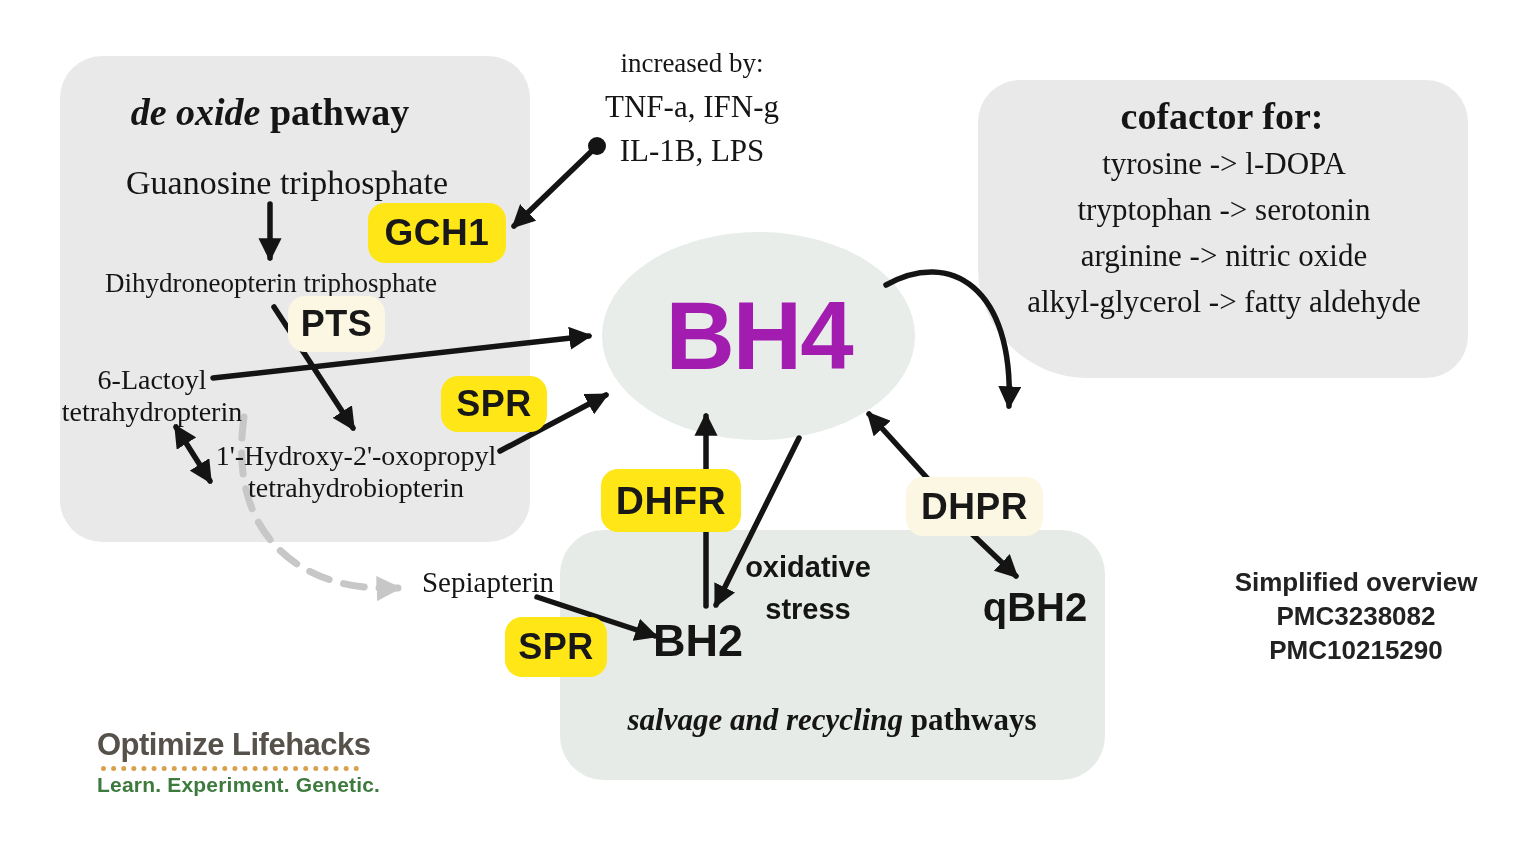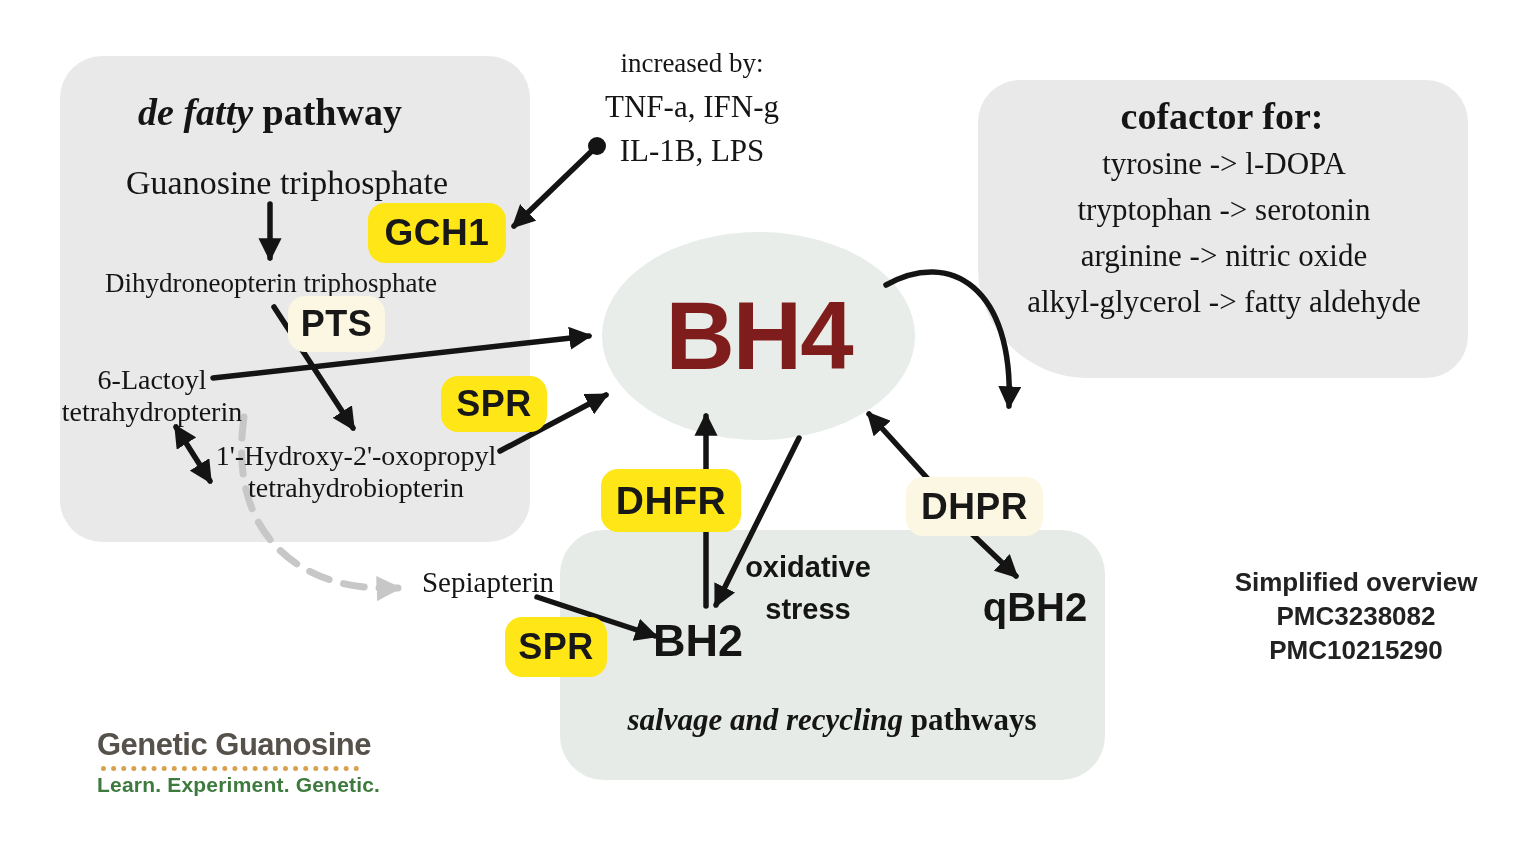--- a/index.html
+++ b/index.html
@@ -12,21 +12,21 @@
   .box.green{background:var(--salvage-green);}
   .ellipse{position:absolute;border-radius:50%;background:var(--ellipse);}
   svg.arrows{position:absolute;left:0;top:0;z-index:3;}
   .arrow{stroke:#141414;stroke-width:5.5;fill:none;stroke-linecap:round;}
   .arrow.dashed{stroke:var(--dash-gray);stroke-width:7;stroke-dasharray:21 15;}
   .txt{position:absolute;z-index:4;text-align:center;white-space:nowrap;}
   .badge{position:absolute;z-index:5;display:flex;align-items:center;justify-content:center;
          border-radius:17px;font-weight:800;letter-spacing:.5px;color:#181818;}
   .badge.yellow{background:var(--yellow);}
   .badge.cream{background:var(--cream);}
-  .big-bh4{font-size:96px;font-weight:800;letter-spacing:-2px;color:#7f1d1d;}
+  .big-bh4{font-size:96px;font-weight:800;letter-spacing:-2px;color:#a21caf;}
   .molecule{font-size:28px;line-height:32px;}
   .heading{font-weight:700;font-size:38px;}
   .note{font-weight:700;font-size:26px;line-height:34px;color:#222;margin-top:32px;}
   .oxid{font-weight:600;font-size:29px;line-height:42px;}
   .caption{font-weight:700;font-size:31px;}
   .logo-title{font-size:31px;font-weight:800;color:var(--logo-title);letter-spacing:-.5px;}
   .logo-dots{border-top:5px dotted var(--logo-dots);width:258px;height:0;}
   .logo-tagline{font-size:21px;font-weight:800;color:var(--logo-green);letter-spacing:.2px;}
 </style>
 </head>
@@ -58,21 +58,21 @@
     <line class="arrow" x1="706" y1="606" x2="706" y2="416" marker-end="url(#ah)"></line>
     <line class="arrow" x1="799" y1="438" x2="716" y2="605" marker-end="url(#ah)"></line>
     <line class="arrow" x1="928" y1="479" x2="869" y2="414" marker-end="url(#ah)"></line>
     <line class="arrow" x1="972" y1="534" x2="1016" y2="576" marker-end="url(#ah)"></line>
     <line class="arrow" x1="537" y1="597" x2="655" y2="636" marker-end="url(#ah)"></line>
     <path class="arrow" d="M 886 285 C 950 249, 1014 287, 1009 406" marker-end="url(#ah)"></path>
     <path class="arrow dashed" d="M 244 417 C 235 481, 251 533, 297 564 C 330 585, 362 589, 398 588" marker-end="url(#ahg)"></path>
   </svg>
 
   <div class="txt serif heading cx" style="left:270px;top:90px;">
-    <em>de fatty</em><span> pathway</span>
+    <em>de oxide</em><span> pathway</span>
   </div>
   <div class="txt serif cx" style="left:287px;top:164px;font-size:34px;">Guanosine triphosphate</div>
   <div class="txt serif cx" style="left:271px;top:268px;font-size:27px;">Dihydroneopterin triphosphate</div>
   <div class="txt serif molecule cx" style="left:152px;top:364px;">
     <div>6-Lactoyl</div>
     <div>tetrahydropterin</div>
   </div>
   <div class="txt serif molecule cx" style="left:356px;top:440px;">
     <div>1'-Hydroxy-2'-oxopropyl</div>
     <div>tetrahydrobiopterin</div>
@@ -112,18 +112,18 @@
     <em>salvage and recycling</em><span> pathways</span>
   </div>
 
   <div class="txt note cx" style="left:1356px;top:533px;">
     <div>Simplified overview</div>
     <div>PMC3238082</div>
     <div>PMC10215290</div>
   </div>
 
   <div class="abs" style="left:97px;top:727px;z-index:4;">
-    <div class="logo-title">Genetic Guanosine</div>
+    <div class="logo-title">Optimize Lifehacks</div>
     <div class="logo-dots" style="margin:3px 0 2px 4px;"></div>
     <div class="logo-tagline">Learn. Experiment. Genetic.</div>
   </div>
 
 </div>
 
 </body></html>

